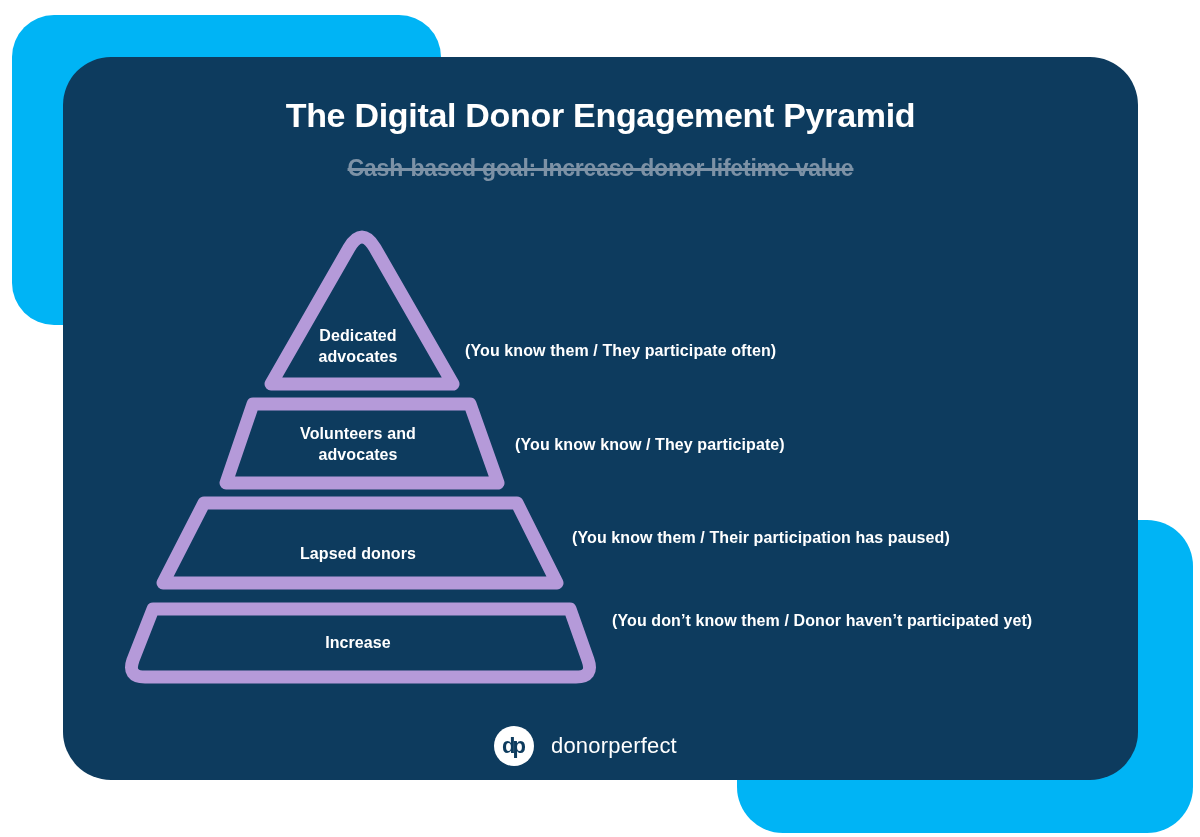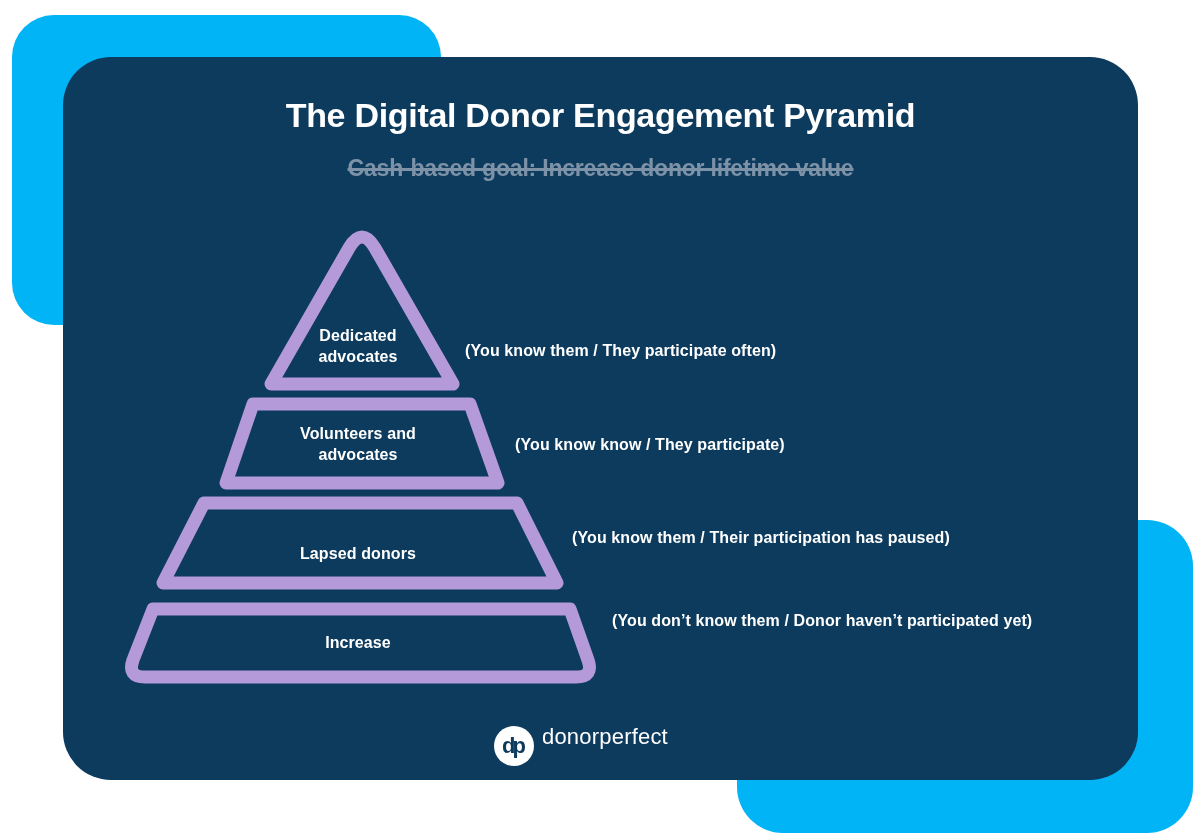--- a/index.html
+++ b/index.html
@@ -65,21 +65,21 @@
     color:var(--white,#fff);font-size:16px;font-weight:700;letter-spacing:0.1px;
   }
   .td-1{left:465px;top:351px;}
   .td-2{left:515px;top:445px;}
   .td-3{left:572px;top:538px;}
   .td-4{left:612px;top:621px;}
 
   
   .logo{
     position:absolute;left:494px;top:726px;height:40px;
-    display:flex;align-items:flex-start;gap:8px;
+    display:flex;align-items:center;gap:17px;
   }
   .logo-circle{
     width:40px;height:40px;border-radius:50%;background:var(--white,#fff);
     display:flex;align-items:center;justify-content:center;flex:0 0 auto;
   }
   .logo-dp{
     color:var(--navy,#0d3b5e);font-size:22px;font-weight:800;
     letter-spacing:-3px;line-height:1;padding-right:3px;
   }
   .logo-word{

